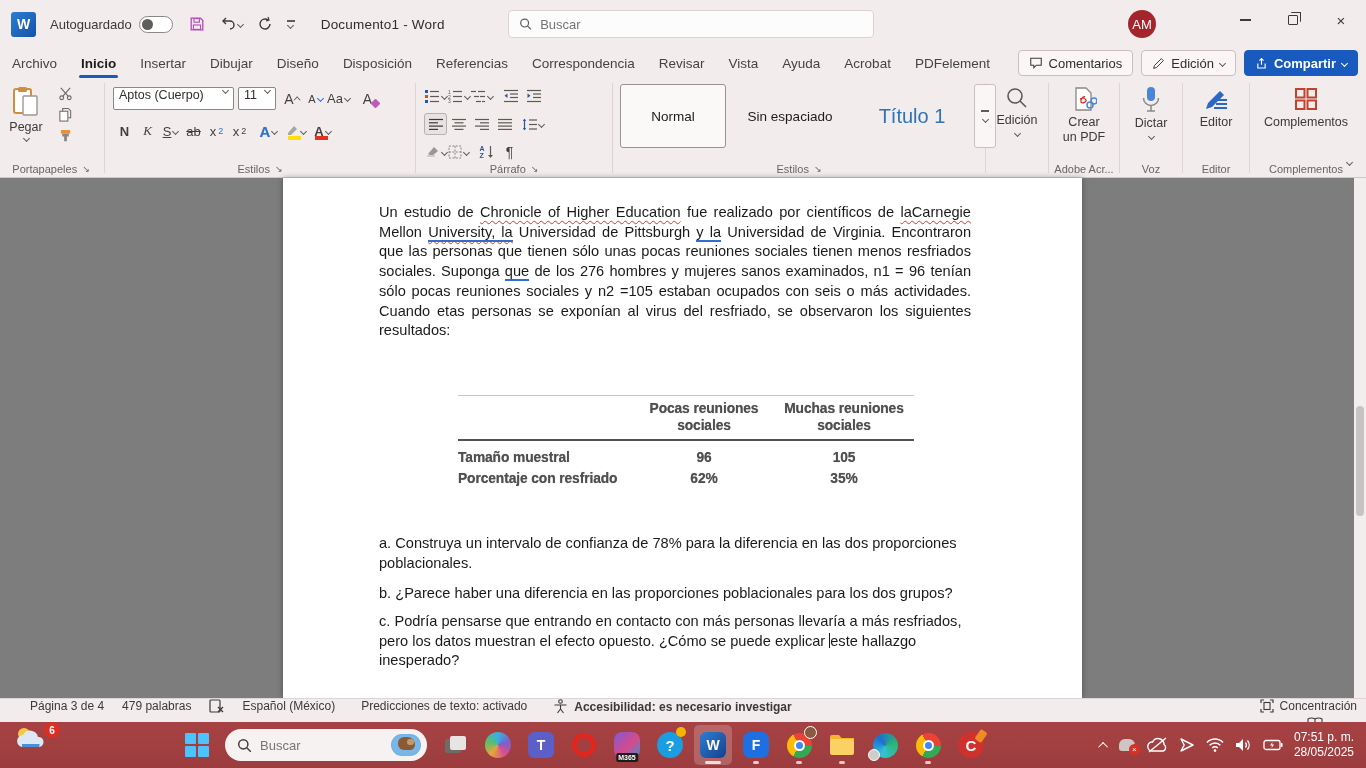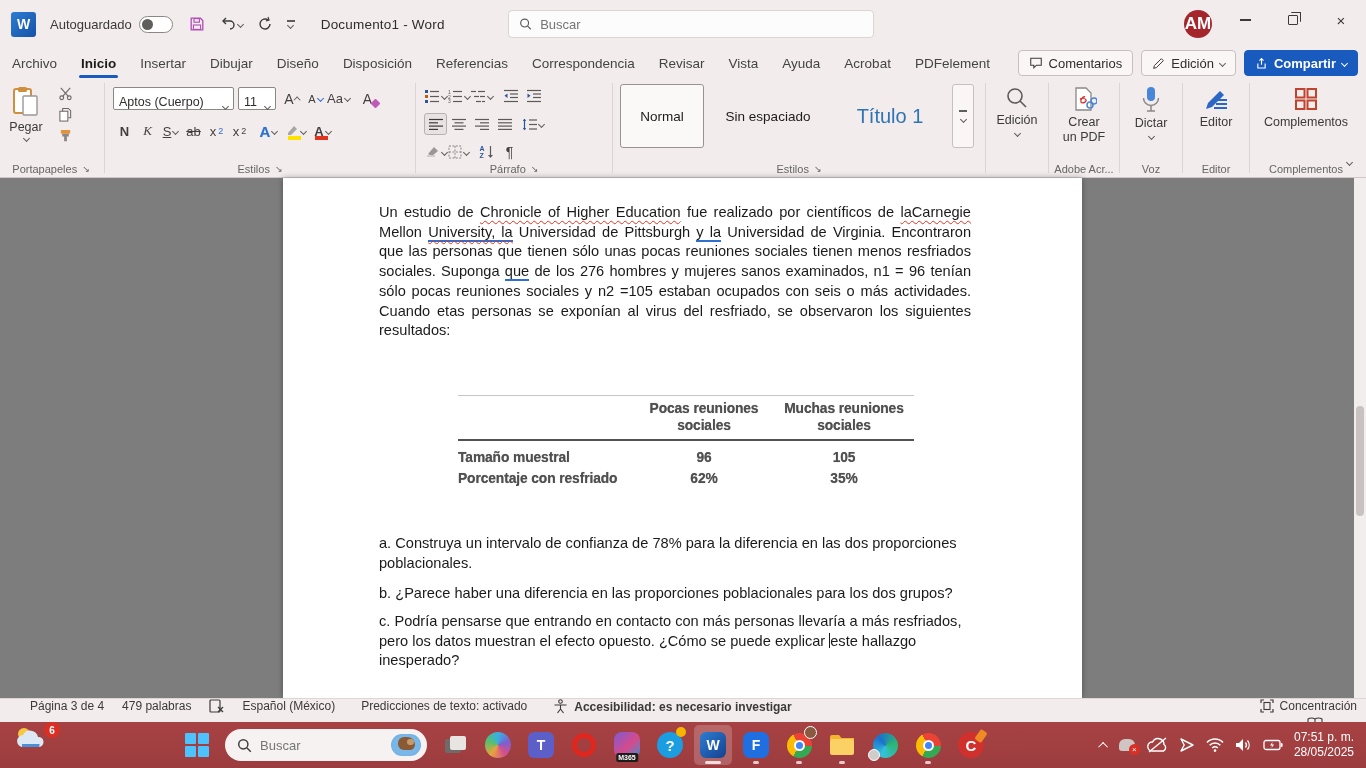--- a/index.html
+++ b/index.html
@@ -12,21 +12,21 @@
   
   .titlebar { position:absolute; top:0; left:0; right:0; height:48px; display:flex; align-items:center; }
   .word-logo { width:25px; height:25px; margin-left:11px; background:linear-gradient(135deg,#2d7dd2,#1452a8); border-radius:3px; color:#fff; font-weight:bold; font-size:14px; display:flex; align-items:center; justify-content:center; }
   .autosave { display:flex; align-items:center; gap:7px; margin-left:14px; font-size:13px; color:#3b3a39; }
   .toggle { width:34px; height:17px; border:1px solid #8a8886; border-radius:9px; background:#fff; position:relative; }
   .toggle .knob { position:absolute; left:2px; top:2px; width:11px; height:11px; border-radius:50%; background:#605e5c; }
   .qat { display:flex; align-items:center; gap:14px; margin-left:16px; color:#3b3a39; }
   .doc-title { margin-left:26px; font-size:13.5px; color:#2f2e2d; letter-spacing:.2px; }
   .top-search { position:absolute; left:508px; top:10px; width:366px; height:28px; background:#fdfcfc; border:1px solid #dcd4d4; border-radius:4px; display:flex; align-items:center; padding:0 10px; gap:8px; }
   .top-search input { border:none; outline:none; background:transparent; font-size:13px; color:#605e5c; width:100%; font-family:"Liberation Sans",sans-serif; }
-  .avatar { position:absolute; left:1184px; top:10px; width:28px; height:28px; border-radius:50%; background:#a4262c; color:#fff; font-size:17px; font-weight:bold; display:flex; align-items:center; justify-content:center; }
+  .avatar { position:absolute; left:1128px; top:10px; width:28px; height:28px; border-radius:50%; background:#a4262c; color:#fff; font-size:13px; font-weight:normal; display:flex; align-items:center; justify-content:center; }
   .wctl { position:absolute; top:0; width:46px; height:40px; display:flex; align-items:center; justify-content:center; color:#3b3a39; }
   .wctl.min { left:1222px; } .wctl.max { left:1270px; } .wctl.close { left:1318px; font-size:15px; }
   .minbar { width:11px; height:1.4px; background:#3b3a39; }
   .restore { position:relative; width:10px; height:10px; border:1.2px solid #3b3a39; border-radius:1px; }
   .restore::before { content:""; position:absolute; left:2px; top:-4px; width:9px; height:9px; border:1.2px solid #3b3a39; border-left:none; border-bottom:none; border-radius:1px; }
 
   
   .tabsrow { position:absolute; top:48px; left:0; right:0; height:30px; display:flex; align-items:center; }
   .rtab { padding:5px 12px; font-size:13.5px; color:#444; position:relative; white-space:nowrap; }
   .rtab.active { color:#1d1c1b; font-weight:bold; }
@@ -50,25 +50,25 @@
   .u-line { text-decoration:underline; } .strike { text-decoration:line-through; }
   .colorbar { position:absolute; left:4px; bottom:2px; width:13px; height:4px; }
   .rel { position:relative; }
 
   
   .paste-big { width:52px; display:flex; flex-direction:column; align-items:center; padding-top:6px; gap:2px; font-size:12.5px; color:#3b3a39; }
   .clip-col { position:absolute; left:58px; top:6px; display:flex; flex-direction:column; gap:6px; }
 
   
   .frow { display:flex; align-items:center; position:absolute; left:6px; }
-  .selbox { height:23px; border:1px solid #8a8886; border-radius:2px; background:#fff; display:flex; align-items:flex-end; font-size:12.5px; color:#2f2e2d; padding:0 5px; gap:5px; justify-content:space-between; }
+  .selbox { height:23px; border:1px solid #8a8886; border-radius:2px; background:#fff; display:flex; align-items:flex-start; font-size:12.5px; color:#2f2e2d; padding:0 5px; gap:5px; justify-content:space-between; }
 
   
   .stylecards { position:absolute; left:5px; top:4px; display:flex; height:64px; }
-  .scard { width:84px; display:flex; align-items:center; justify-content:center; font-size:13.5px; color:#1d1c1b; border:1px solid transparent; border-radius:3px; }
+  .scard { width:106px; display:flex; align-items:center; justify-content:center; font-size:13.5px; color:#1d1c1b; border:1px solid transparent; border-radius:3px; }
   .scard.sel { border-color:#9a9292; background:#fbf8f8; }
   .scard.h1 { color:#2e74b5; font-size:20px; width:116px; }
   .gallery-strip { width:22px; height:64px; border:1px solid #c8c0c0; border-radius:3px; margin-left:4px; display:flex; flex-direction:column; align-items:center; justify-content:center; gap:5px; background:#faf6f6; }
   .dash { width:8px; height:1.4px; background:#5f5d5b; }
 
   
   .bigbtn { display:flex; flex-direction:column; align-items:center; padding-top:6px; gap:3px; font-size:12.5px; color:#3b3a39; height:100%; line-height:15px; text-align:center; }
 
   svg.ic { display:block; }
 

